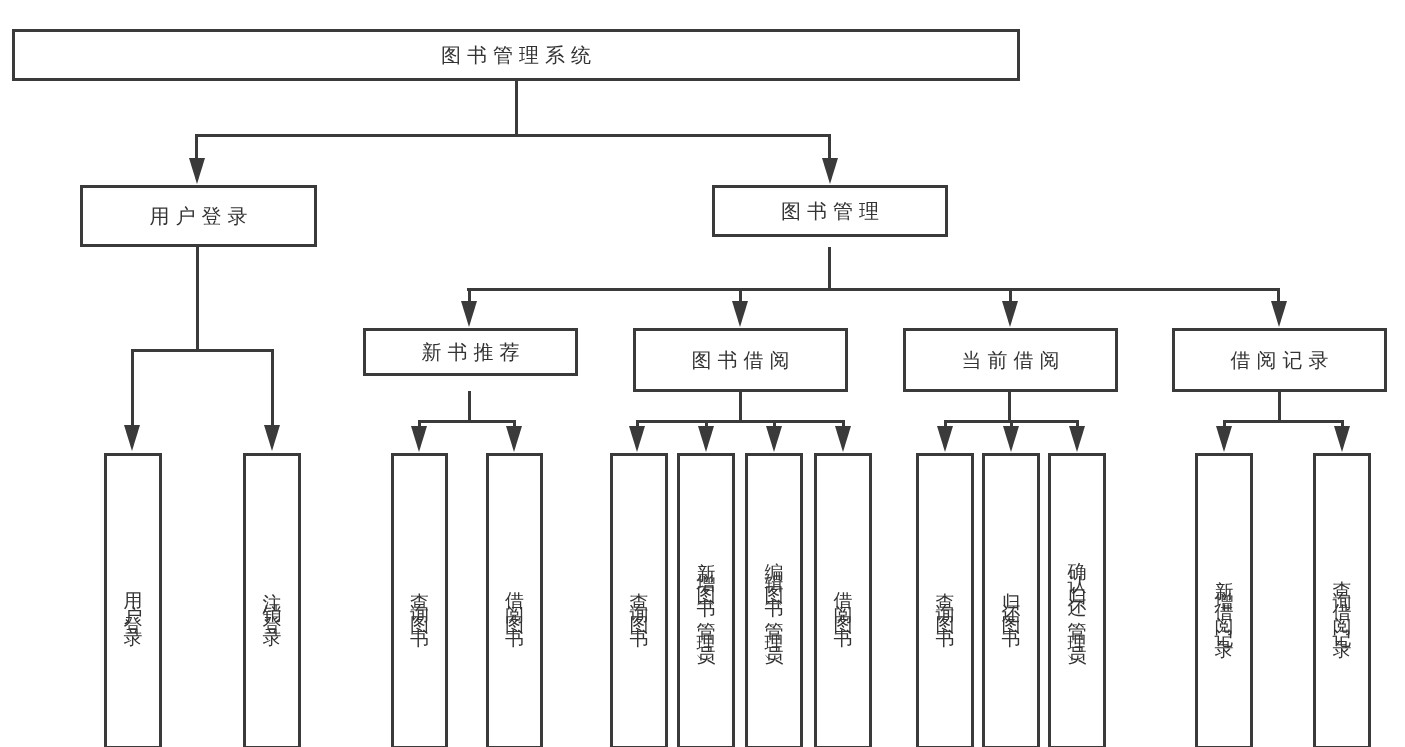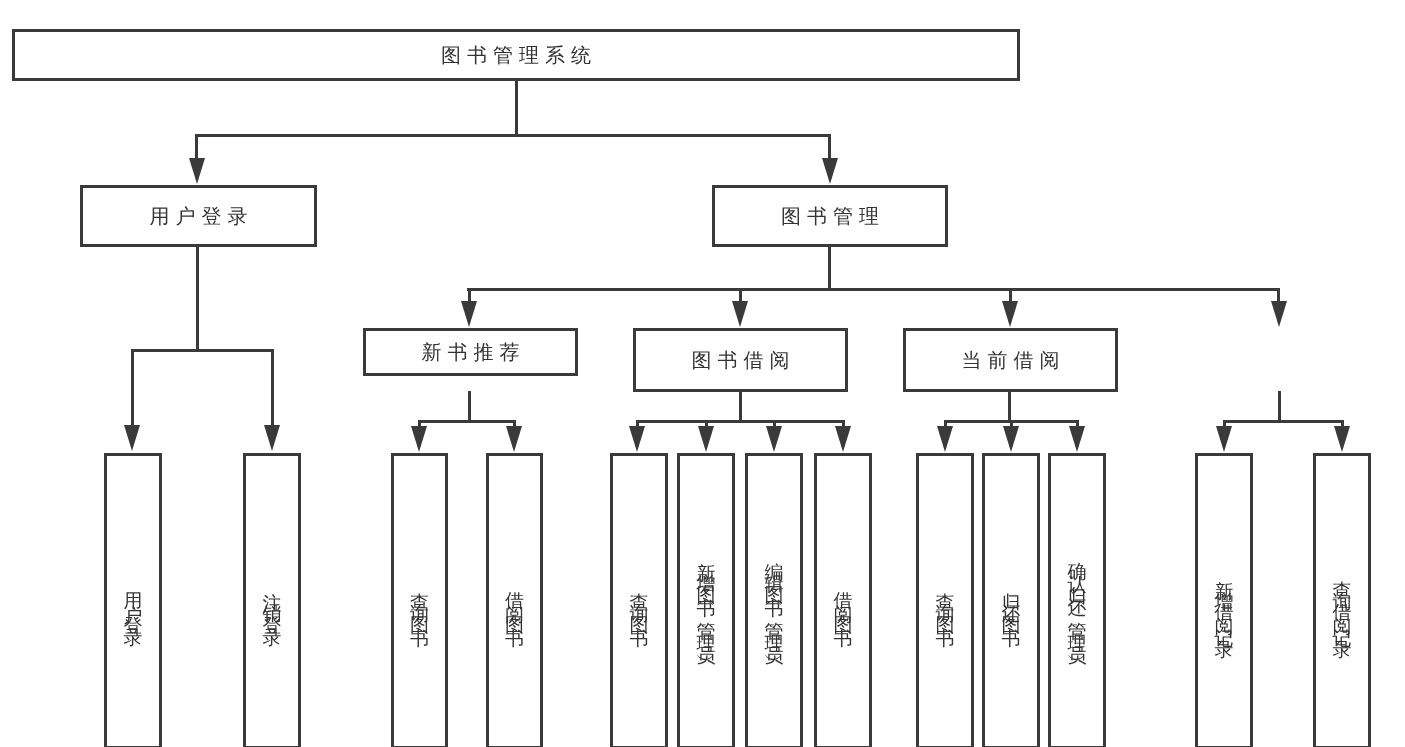--- a/index.html
+++ b/index.html
@@ -67,21 +67,21 @@
   <div class="vline" style="left:515px; top:65px;  height:53px;"></div>
   <div class="hline" style="left:195px; top:118px; width:636px;"></div>
   <div class="vline" style="left:195px; top:118px; height:27px;"></div>
   <div class="vline" style="left:828px; top:118px; height:27px;"></div>
   <div class="arrow" style="left:189px; top:142px;"></div>
   <div class="arrow" style="left:822px; top:142px;"></div>
 
   <div class="box" style="left:80px; top:169px; width:237px; height:62px;">
     <span class="hlabel">用户登录</span>
   </div>
-  <div class="box" style="left:712px; top:169px; width:236px; height:62px;">
+  <div class="box" style="left:712px; top:169px; width:236px; height:52px;">
     <span class="hlabel">图书管理</span>
   </div>
 
   <div class="vline" style="left:196px; top:231px; height:103px;"></div>
   <div class="hline" style="left:131px; top:333px; width:143px;"></div>
   <div class="vline" style="left:131px; top:333px; height:77px;"></div>
   <div class="vline" style="left:271px; top:333px; height:77px;"></div>
   <div class="arrow" style="left:124px; top:409px;"></div>
   <div class="arrow" style="left:264px; top:409px;"></div>
 
@@ -97,20 +97,23 @@
   <div class="arrow" style="left:1271px; top:285px;"></div>
 
   <div class="box" style="left:363px; top:312px; width:215px; height:48px;">
     <span class="hlabel">新书推荐</span>
   </div>
   <div class="box" style="left:633px; top:312px; width:215px; height:64px;">
     <span class="hlabel">图书借阅</span>
   </div>
   <div class="box" style="left:903px; top:312px; width:215px; height:64px;text-align:center;">
     <span class="hlabel">当前借阅</span>
+  </div>
+  <div class="box" style="left:1172px; top:312px; width:215px; height:64px;">
+    <span class="hlabel">借阅记录</span>
   </div>
 
   <div class="vline" style="left:468px;  top:375px; height:32px;"></div>
   <div class="vline" style="left:739px;  top:375px; height:32px;"></div>
   <div class="vline" style="left:1008px; top:375px; height:32px;"></div>
   <div class="vline" style="left:1278px; top:375px; height:32px;"></div>
 
   <div class="hline" style="left:418px;  top:404px; width:98px;"></div>
   <div class="hline" style="left:636px;  top:404px; width:209px;"></div>
   <div class="hline" style="left:944px;  top:404px; width:135px;"></div>

